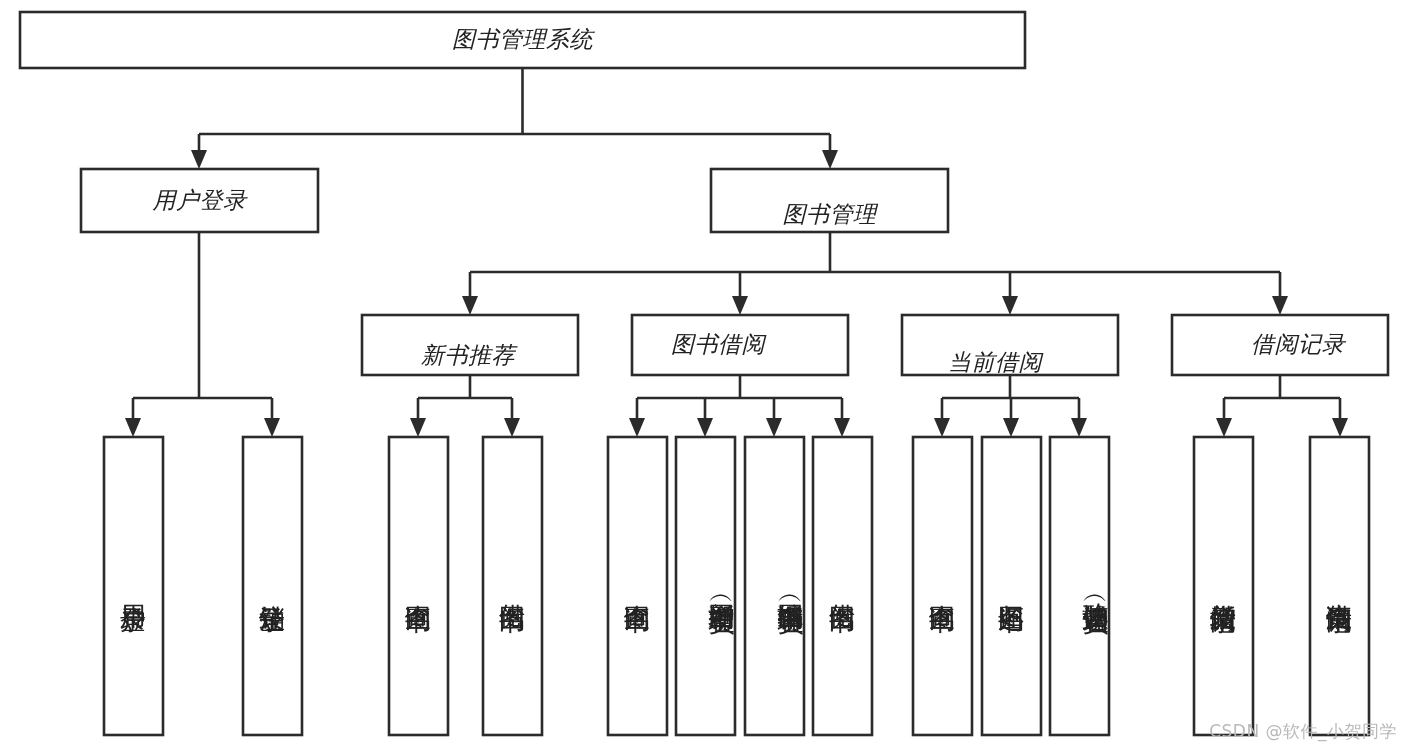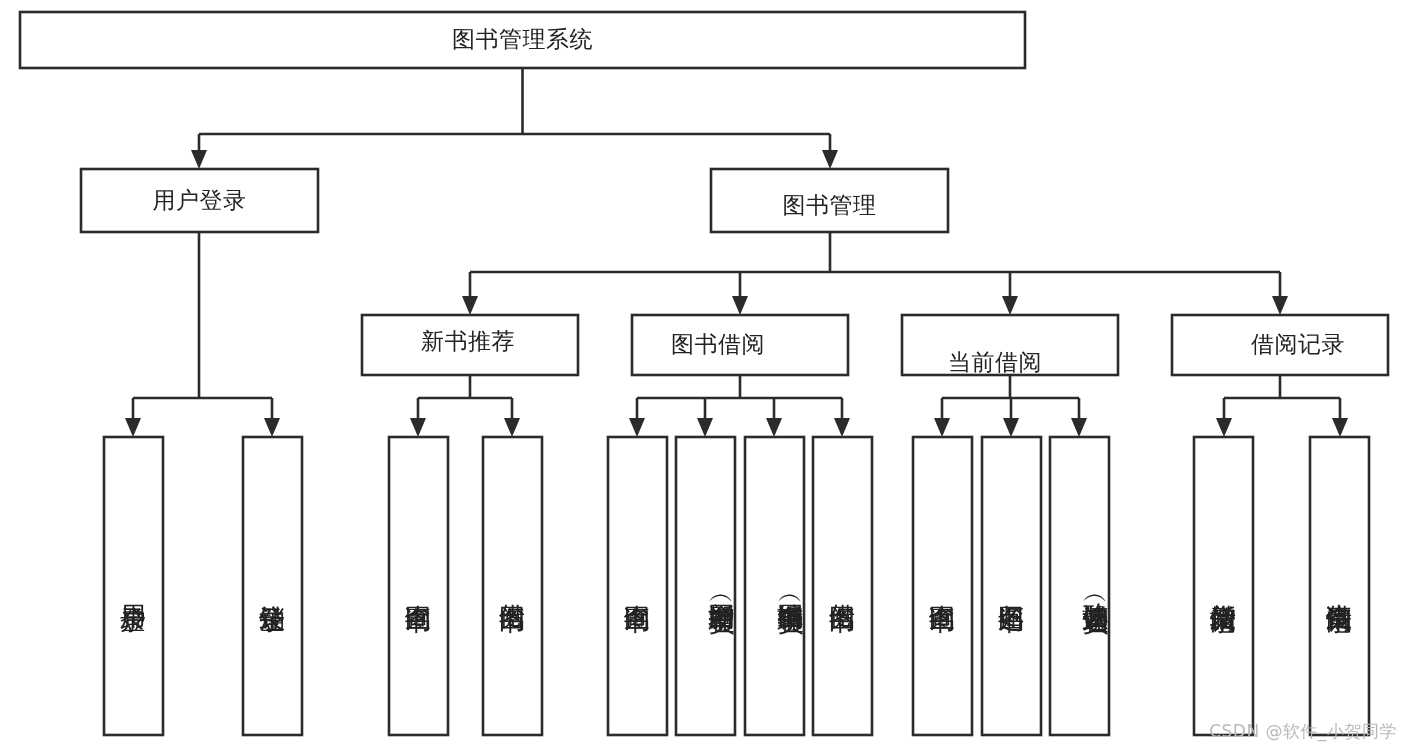--- a/index.html
+++ b/index.html
@@ -48,20 +48,21 @@
     position: absolute;
     display: flex;
     align-items: center;
     justify-content: center;
     font-size: 23px;
     color: #222222;
     letter-spacing: 0.5px;
     line-height: 1.1;
     white-space: nowrap;
     pointer-events: none;
+    font-style: italic;
   }
   
   .node-label-v {
     position: absolute;
     display: flex;
     align-items: flex-start;
     justify-content: center;
     writing-mode: vertical-rl;
     text-orientation: upright;
     font-size: 26px;
@@ -191,23 +192,23 @@
     <rect class="node-box" x="1050" y="437" width="59" height="298"></rect>
 
     <rect class="node-box" x="1194" y="437" width="59" height="298"></rect>
     <rect class="node-box" x="1310" y="437" width="59" height="298"></rect>
 
   </svg>
 
   <div class="node-label-h" style="left:20px; top:12px; width:1005px; height:56px;">图书管理系统</div>
 
   <div class="node-label-h" style="left:81px; top:169px; width:237px; height:63px;">用户登录</div>
-  <div class="node-label-h" style="left:711px; top:169px; width:237px; height:73px;">图书管理</div>
-
-  <div class="node-label-h" style="left:362px; top:312px; width:212px; height:60px;">新书推荐</div>
+  <div class="node-label-h" style="left:711px; top:178px; width:237px; height:73px;">图书管理</div>
+
+  <div class="node-label-h" style="left:362px; top:326px; width:212px; height:60px;">新书推荐</div>
   <div class="node-label-h" style="left:632px; top:315px; width:172px; height:60px;">图书借阅</div>
   <div class="node-label-h" style="left:902px; top:333px; width:186px; height:60px;">当前借阅</div>
   <div class="node-label-h" style="left:1172px; top:315px; width:216px; height:60px;margin-left:18px;">借阅记录</div>
 
   <div class="node-label-v centered" style="left:104px; top:437px; width:59px; height:298px;">用户登录</div>
   <div class="node-label-v centered" style="left:243px; top:437px; width:59px; height:298px;">注销登录</div>
 
   <div class="node-label-v centered" style="left:389px; top:437px; width:59px; height:298px;">查询图书</div>
   <div class="node-label-v centered" style="left:483px; top:437px; width:59px; height:298px;">借阅图书</div>
 

